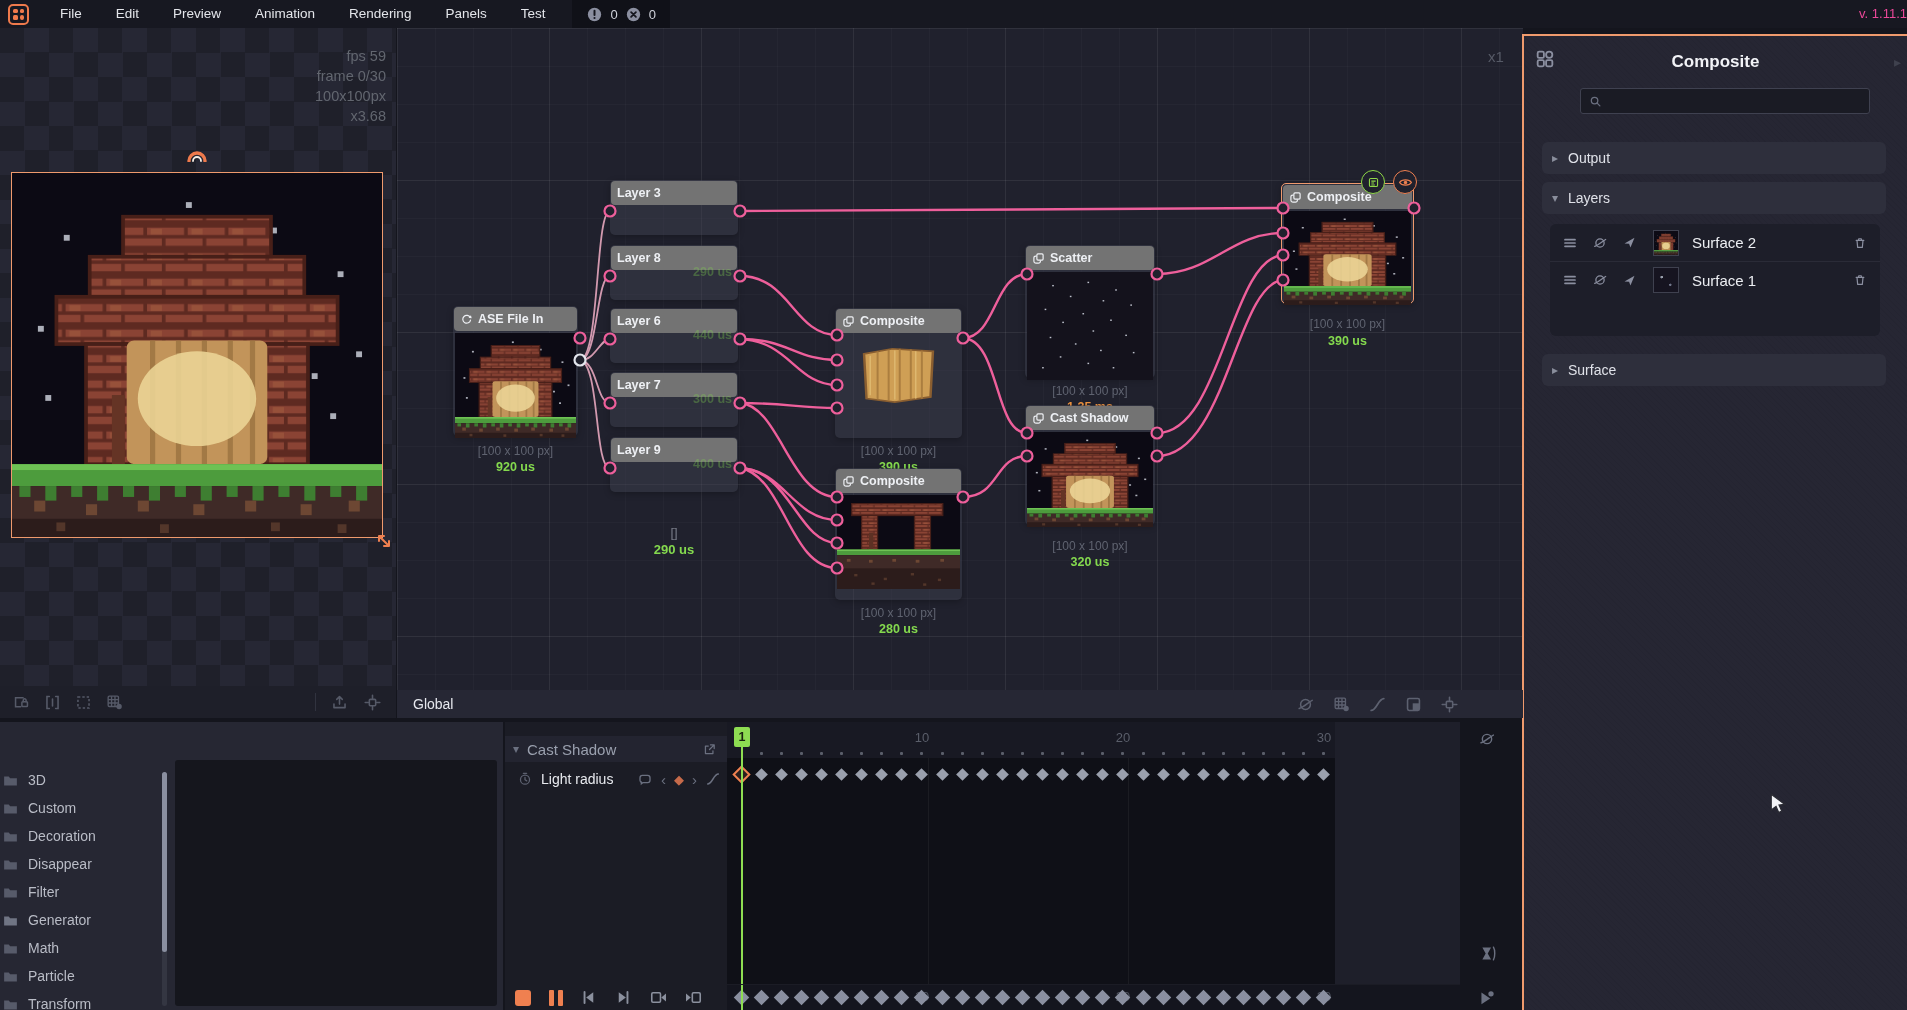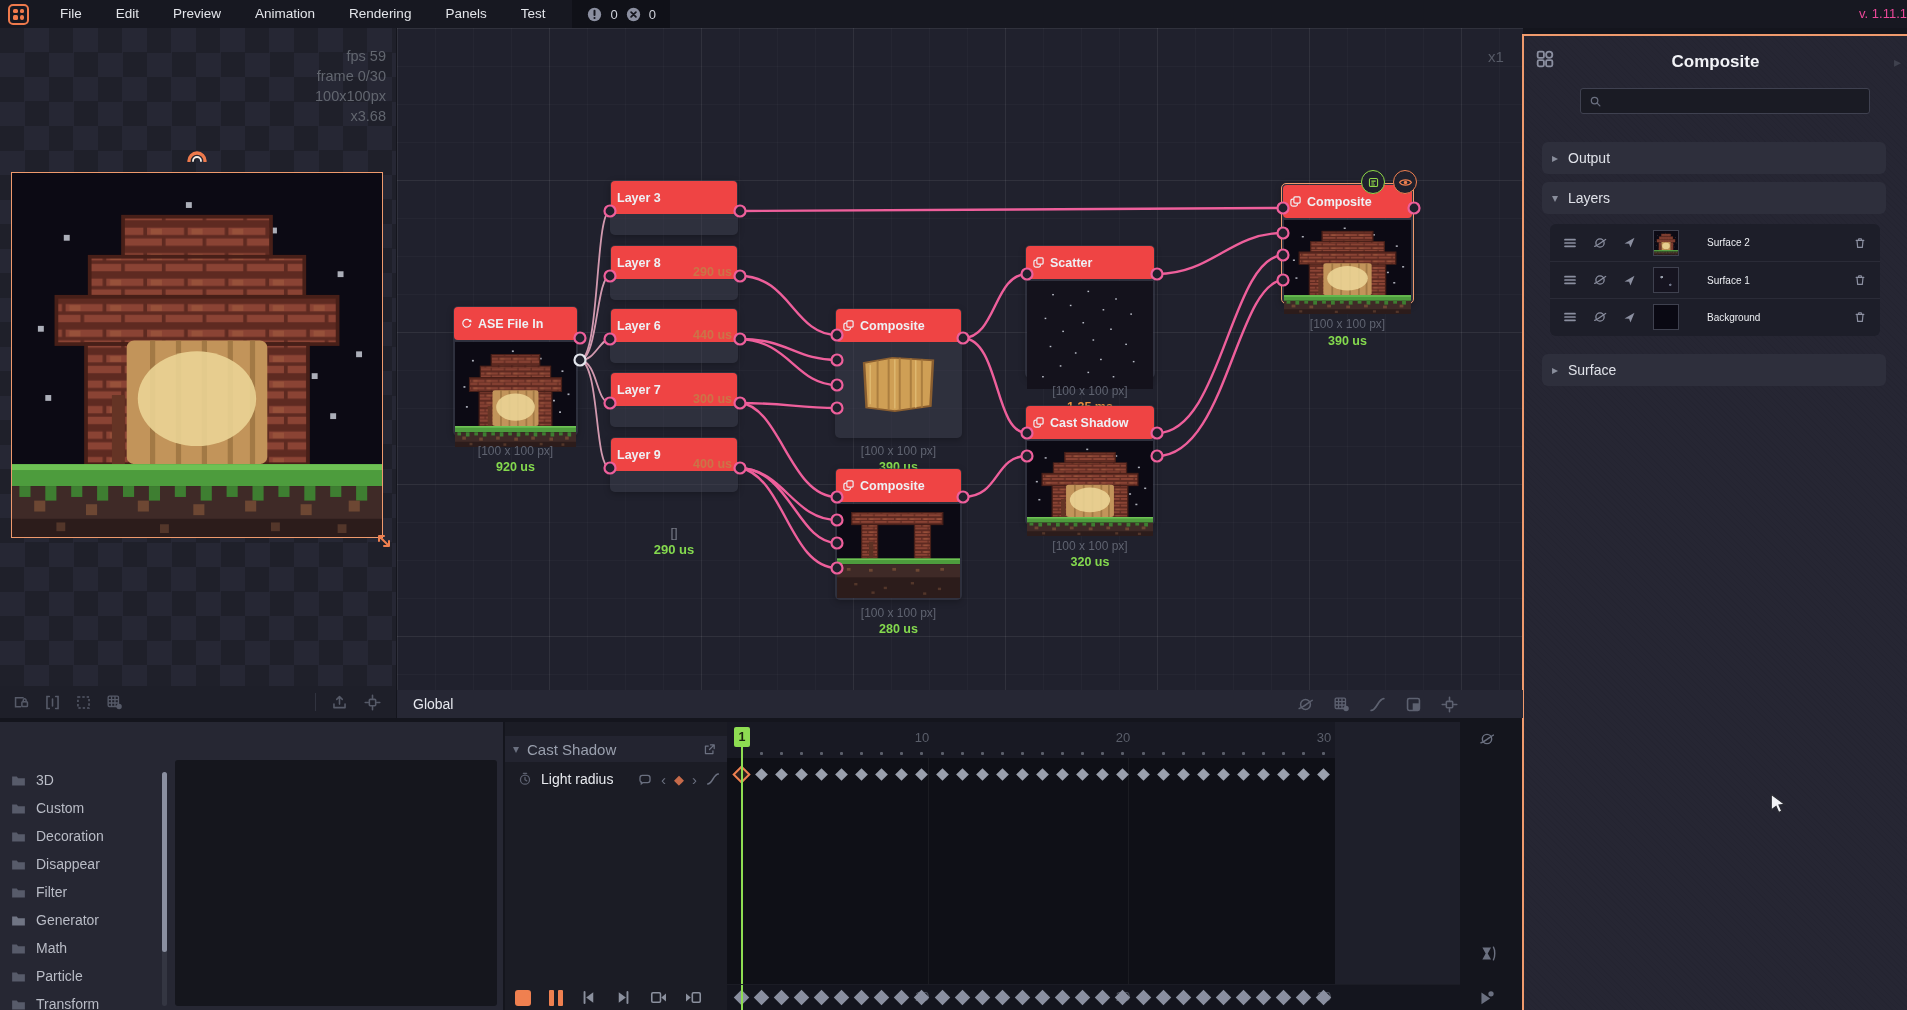--- a/index.html
+++ b/index.html
@@ -31,41 +31,41 @@
   #preview-toolbar .right { margin-left:auto; display:flex; }
   #preview-toolbar .right .tbi { margin-left:0; margin-right:14px; }
 
   
   #collections { position:absolute; left:0; top:722px; width:503px; height:288px; background:#262733; }
   #coll-head { position:absolute; left:0; top:8px; width:100%; height:30px; display:flex; align-items:center; }
   #coll-tab-collections { font-size:15px; font-weight:bold; color:#f2f3f7; margin-left:12px; }
   #coll-tab-assets { font-size:15px; color:#686c78; margin-left:24px; }
   #coll-icons { margin-left:auto; display:flex; align-items:center; gap:11px; margin-right:16px; color:#8b8fa0; }
   #coll-list { position:absolute; left:0; top:44px; width:160px; bottom:0; }
-  .folder-row { display:flex; align-items:center; height:28px; padding-left:10px; color:#b9bcc6; font-size:14px; }
+  .folder-row { display:flex; align-items:center; height:28px; padding-left:2px; color:#b9bcc6; font-size:14px; }
   .folder-row .fic { color:#575b6a; margin-right:9px; }
   #coll-scroll { position:absolute; left:162px; top:50px; width:5px; height:234px; background:#343642; border-radius:3px; }
   #coll-scroll .thumb { position:absolute; left:0; top:0; width:5px; height:180px; background:#8a8fa0; border-radius:3px; }
   #coll-content { position:absolute; left:175px; top:38px; width:322px; height:246px; background:#15161d; border-radius:3px; }
 
   
   #graph { position:absolute; left:397px; top:28px; width:1126px; height:662px; background-color:#20212d;
     background-image:
       linear-gradient(rgba(255,255,255,.05) 1px, transparent 1px),
       linear-gradient(90deg, rgba(255,255,255,.05) 1px, transparent 1px),
       linear-gradient(rgba(255,255,255,.022) 1px, transparent 1px),
       linear-gradient(90deg, rgba(255,255,255,.022) 1px, transparent 1px);
     background-size:152px 152px,152px 152px,38px 38px,38px 38px; }
   #graph-zoom { position:absolute; left:1488px; top:48px; font-size:15px; color:#565a66; z-index:5; }
   #global-bar { position:absolute; left:397px; top:690px; width:1126px; height:28px; background:#262734; display:flex; align-items:center; z-index:5; }
   #global-label { font-size:14px; color:#e6e8ee; margin-left:16px; }
   #global-icons { margin-left:auto; display:flex; gap:17px; margin-right:64px; color:#5d6170; }
 
   .node { position:absolute; background:rgba(62,64,80,.48); border-radius:5px; box-shadow:0 2px 6px rgba(0,0,0,.25); z-index:3; }
-  .ntitle { height:33px; margin:1px; background:#ef4444; border-radius:4px; display:flex; align-items:center; gap:5px; padding:0 6px; font-size:12.5px; font-weight:bold; color:#eef0f4; white-space:nowrap; }
+  .ntitle { height:24px; margin:1px; background:#737373; border-radius:4px; display:flex; align-items:center; gap:5px; padding:0 6px; font-size:12.5px; font-weight:bold; color:#eef0f4; white-space:nowrap; }
   .nthumb { margin:2px; background:#0c0a14; overflow:hidden; }
   .nthumb svg { width:100%; height:100%; display:block; }
   .nmeta { position:absolute; left:0; width:100%; text-align:center; font-size:12px; color:#5f6370; }
   .ntime { position:absolute; left:0; width:100%; text-align:center; font-size:12.5px; font-weight:bold; color:#84d94e; }
   .ntime.orange { color:#ef9440; }
   .layer-time { position:absolute; right:6px; top:20px; font-size:12.5px; font-weight:bold; color:rgba(132,217,78,.33); }
   #node-group-label { position:absolute; left:610px; top:525px; width:128px; text-align:center; font-size:13px; color:#787c88; z-index:3; }
   #node-group-time { position:absolute; left:610px; top:542px; width:128px; text-align:center; font-size:13px; font-weight:bold; color:#84d94e; z-index:3; }
   .badge { position:absolute; width:24px; height:24px; border-radius:50%; background:#20212d; display:flex; align-items:center; justify-content:center; z-index:6; }
   #wires { position:absolute; left:397px; top:28px; width:1126px; height:662px; pointer-events:none; z-index:4; }
@@ -116,21 +116,21 @@
   .section-row { position:absolute; left:18px; width:344px; height:32px; background:#2e2f3c; border-radius:6px; display:flex; align-items:center; color:#dfe1e8; font-size:14px; }
   .section-row .chev { width:26px; text-align:center; color:#8a8e9c; font-size:12px; }
   #layers-box { position:absolute; left:26px; top:188px; width:330px; height:112px; background:#1d1e29; border-radius:6px; }
   .layer-row { position:relative; height:37px; display:flex; align-items:center; }
   .layer-row + .layer-row { border-top:1px solid #2a2b37; }
   .layer-row .lic { color:#8b8fa0; margin-left:14px; }
   .layer-row .lic.first { margin-left:12px; }
   .layer-thumb { width:26px; height:26px; border:1px solid #3f414f; margin-left:16px; background:#0a0913; overflow:hidden; }
   .layer-thumb svg { width:100%; height:100%; display:block; }
   .layer-thumb.dots { background:radial-gradient(circle at 32% 38%, #9aa0ad 0 1px, transparent 1.6px), radial-gradient(circle at 68% 70%, #70758a 0 .9px, transparent 1.5px), #161420; }
-  .layer-name { margin-left:28px; font-size:10px; color:#eceef2; }
+  .layer-name { margin-left:13px; font-size:15px; color:#eceef2; }
   .layer-row .trash { margin-left:auto; margin-right:12px; color:#8b8fa0; }
 
   #cursor { position:absolute; left:1770px; top:793px; z-index:99; }
 </style>
 </head>
 <body>
 
 <svg width="0" height="0" style="position:absolute">
 <defs>
   <pattern id="brickP" width="11" height="7" patternUnits="userSpaceOnUse">
@@ -1026,36 +1026,20 @@
           </svg>
         <svg class="ic lic" width="15" height="15">
             <use href="#i-send"></use>
           </svg>
         <span class="layer-thumb dots"></span>
         <span class="layer-name">Surface 1</span>
         <svg class="ic trash" width="16" height="16">
             <use href="#i-trash"></use>
           </svg>
       </div>
-      <div class="layer-row">
-        <svg class="ic lic first" width="16" height="16">
-            <use href="#i-burger"></use>
-          </svg>
-        <svg class="ic lic" width="16" height="16">
-            <use href="#i-planet"></use>
-          </svg>
-        <svg class="ic lic" width="15" height="15">
-            <use href="#i-send"></use>
-          </svg>
-        <span class="layer-thumb"></span>
-        <span class="layer-name">Background</span>
-        <svg class="ic trash" width="16" height="16">
-            <use href="#i-trash"></use>
-          </svg>
-      </div>
     </div>
 
     <div class="section-row" style="top:318px;">
       <span class="chev">▸</span>
       <span>Surface</span>
     </div>
   </aside>
 
   <svg id="cursor" width="20" height="22">
       <use href="#i-cursor"></use>

